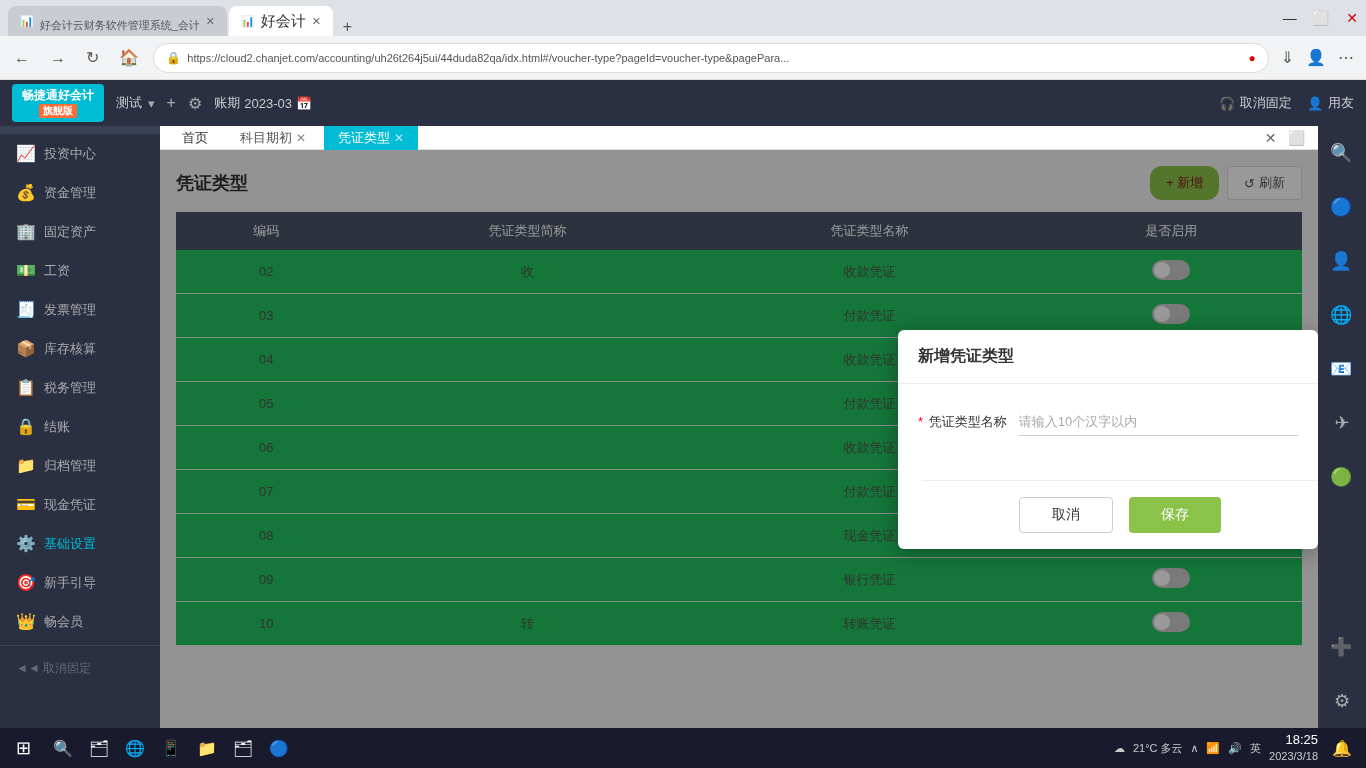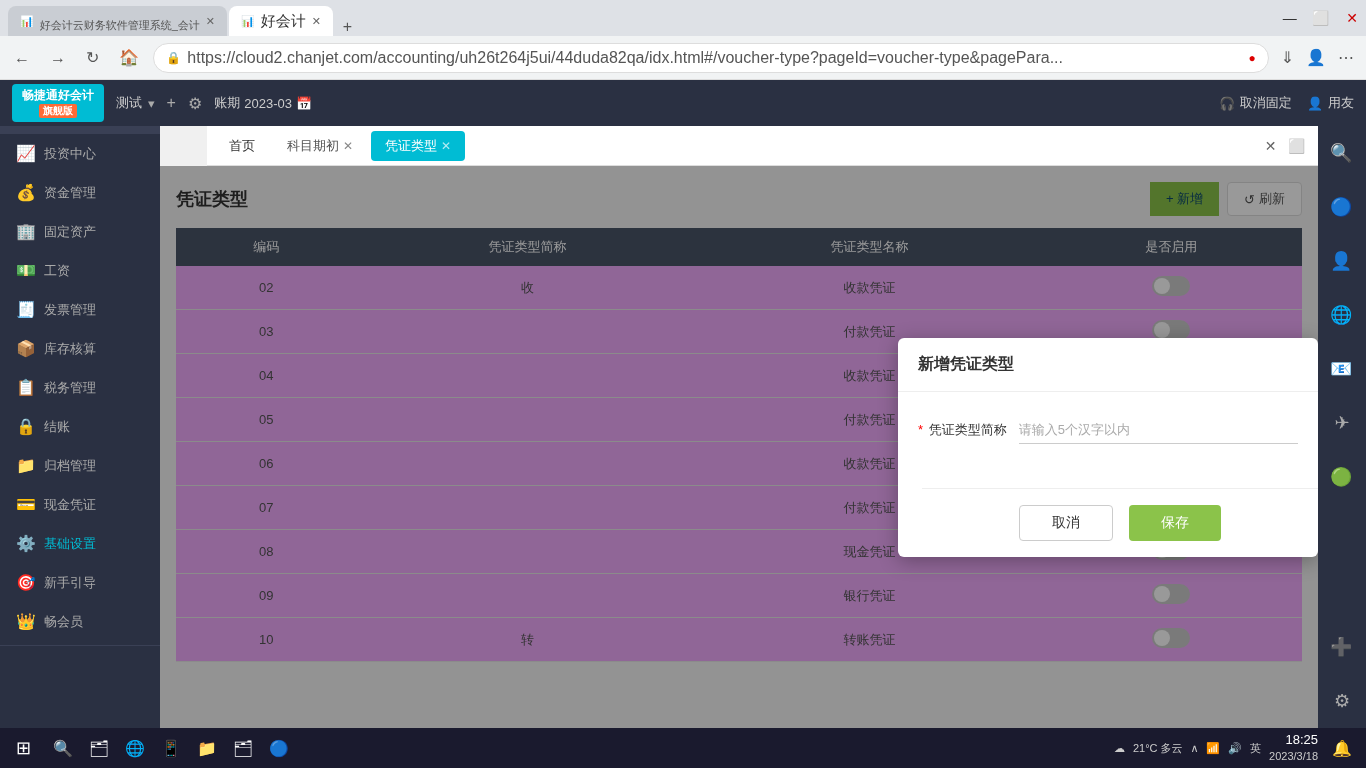--- a/index.html
+++ b/index.html
@@ -7,21 +7,21 @@
     .browser-tab { display: flex; align-items: center; padding: 0 12px; height: 30px; border-radius: 8px 8px 0 0; font-size: 12px; gap: 6px; cursor: pointer; }
     .browser-tab.active { background: #fff; color: #333; }
     .browser-tab.inactive { background: #c9cdd3; color: #555; }
     .browser-tab-close { font-size: 11px; color: #666; cursor: pointer; }
     .win-btn { background: none; border: none; font-size: 14px; color: #333; cursor: pointer; padding: 0 8px; }
 
     
     .address-bar-row { background: #f1f3f4; height: 44px; display: flex; align-items: center; padding: 0 8px; gap: 8px; border-bottom: 1px solid #ddd; }
     .nav-btn { background: none; border: none; font-size: 16px; color: #555; cursor: pointer; padding: 0 6px; }
     .address-bar { flex: 1; background: #fff; border: 1px solid #ddd; border-radius: 20px; height: 30px; display: flex; align-items: center; padding: 0 12px; font-size: 12px; color: #333; gap: 6px; }
-    .address-text { flex: 1; font-size: 16px; color: #555; overflow: hidden; white-space: nowrap; }
+    .address-text { flex: 1; font-size: 11px; color: #555; overflow: hidden; white-space: nowrap; }
     .toolbar-icons { display: flex; align-items: center; gap: 4px; }
     .toolbar-icon-btn { background: none; border: none; font-size: 16px; color: #555; cursor: pointer; padding: 0 4px; }
 
     
     .app-header { background: #2a3042; height: 46px; display: flex; align-items: center; padding: 0 12px; gap: 12px; }
     .app-logo { background: #00bcd4; color: #fff; padding: 4px 10px; border-radius: 4px; font-size: 13px; font-weight: bold; display: flex; flex-direction: column; align-items: center; line-height: 1.2; }
     .app-logo .logo-sub { font-size: 10px; background: #ff6b35; padding: 1px 4px; border-radius: 2px; margin-top: 1px; }
     .company-selector { display: flex; align-items: center; gap: 6px; color: #ccc; font-size: 13px; cursor: pointer; }
     .company-arrow { color: #aaa; }
     .header-spacer { flex: 1; }
@@ -32,38 +32,38 @@
 
     
     .sidebar { width: 160px; background: #2a3042; color: #aaa; overflow-y: auto; flex-shrink: 0; }
     .sidebar-item { display: flex; align-items: center; gap: 8px; padding: 10px 16px; cursor: pointer; font-size: 13px; }
     .sidebar-item.active { color: #fff; }
     .sidebar-item .icon { font-size: 16px; width: 20px; text-align: center; }
     .sidebar-divider { height: 1px; background: #3a4055; margin: 4px 0; }
     .sidebar-bottom { padding: 10px 16px; font-size: 12px; color: #667; cursor: pointer; }
 
     
-    .tab-bar { background: #fff; height: 40px; display: flex; align-items: center; padding: 0 8px; border-bottom: 1px solid #ddd; gap: 4px; margin-left: 47px; }
+    .tab-bar { background: #fff; height: 24px; display: flex; align-items: center; padding: 0 8px; border-bottom: 1px solid #ddd; gap: 4px; }
     .page-tab { display: flex; align-items: center; gap: 4px; padding: 6px 14px; border-radius: 4px; font-size: 13px; cursor: pointer; color: #555; }
     .page-tab.active { background: #00bcd4; color: #fff; }
     .page-tab.home { color: #333; }
     .page-tab-close { font-size: 12px; cursor: pointer; opacity: 0.7; }
     .tab-window-controls { margin-left: auto; display: flex; gap: 4px; }
     .tab-win-btn { background: none; border: none; font-size: 14px; color: #666; cursor: pointer; padding: 0 4px; }
 
     
     .content-area { flex: 1; background: #f5f5f5; padding: 16px; overflow: auto; position: relative; }
     .page-title-row { display: flex; align-items: center; justify-content: space-between; margin-bottom: 12px; }
     .page-title { font-size: 18px; font-weight: bold; color: #333; }
     .page-actions { display: flex; gap: 8px; }
-    .btn-primary { background: #8bc34a; color: #0c4a6e; border: none; padding: 7px 16px; border-radius: 0; font-size: 13px; cursor: pointer; display: flex; align-items: center; gap: 4px; }
+    .btn-primary { background: #8bc34a; color: #7f1d1d; border: none; padding: 7px 16px; border-radius: 12px; font-size: 13px; cursor: pointer; display: flex; align-items: center; gap: 4px; }
     .btn-secondary { background: #fff; color: #555; border: 1px solid #ddd; padding: 7px 16px; border-radius: 4px; font-size: 13px; cursor: pointer; display: flex; align-items: center; gap: 4px; }
 
     
-    .data-table { width: 100%; border-collapse: collapse; background: #f0abfc; }
+    .data-table { width: 100%; border-collapse: collapse; background: #22c55e; }
     .data-table thead tr { background: #4a5568; color: #fff; }
     .data-table thead th { padding: 10px 16px; text-align: center; font-size: 13px; font-weight: normal; }
     .data-table tbody tr { border-bottom: 1px solid #e8e8e8; }
     .data-table tbody td { padding: 10px 16px; text-align: center; font-size: 13px; color: #555; }
 
     
     .toggle { display: inline-block; width: 38px; height: 20px; border-radius: 10px; background: #ccc; position: relative; cursor: pointer; }
     .toggle.on { background: #8bc34a; }
     .toggle::after { content: ''; position: absolute; width: 16px; height: 16px; border-radius: 50%; background: #fff; top: 2px; left: 2px; transition: left 0.2s; }
     .toggle.on::after { left: 20px; }
@@ -226,20 +226,24 @@
     </div>
     <div class="sidebar-item">
       <span class="icon">🎯</span>
       <span>新手引导</span>
     </div>
     <div class="sidebar-item">
       <span class="icon">👑</span>
       <span>畅会员</span>
     </div>
     <div class="sidebar-divider"></div>
+    <div class="sidebar-bottom">
+      <span>◄◄</span>
+      <span>取消固定</span>
+    </div>
   </div>
 
   <div style="flex:1;display:flex;flex-direction:column;overflow:hidden;">
 
     <div class="tab-bar">
       <div class="page-tab home">
         <span>首页</span>
       </div>
       <div class="page-tab">
         <span>科目期初</span>
@@ -355,28 +359,28 @@
           </tbody>
       </table>
 
       <div class="modal-overlay">
         <div class="modal">
           <div class="modal-header">
             <span>新增凭证类型</span>
           </div>
           <div class="modal-body">
 
+
             <div class="form-row">
               <label class="form-label">
                 <span class="required">*</span>
-                <span>凭证类型简称</span>
+                <span>凭证类型名称</span>
               </label>
-              <input class="form-input" type="text" placeholder="请输入5个汉字以内" style="">
+              <input class="form-input" type="text" placeholder="请输入10个汉字以内" style="">
             </div>
-
           </div>
           <div class="modal-footer">
             <button class="btn-cancel">
               <span>取消</span>
             </button>
             <button class="btn-save">
               <span>保存</span>
             </button>
           </div>
         </div>

